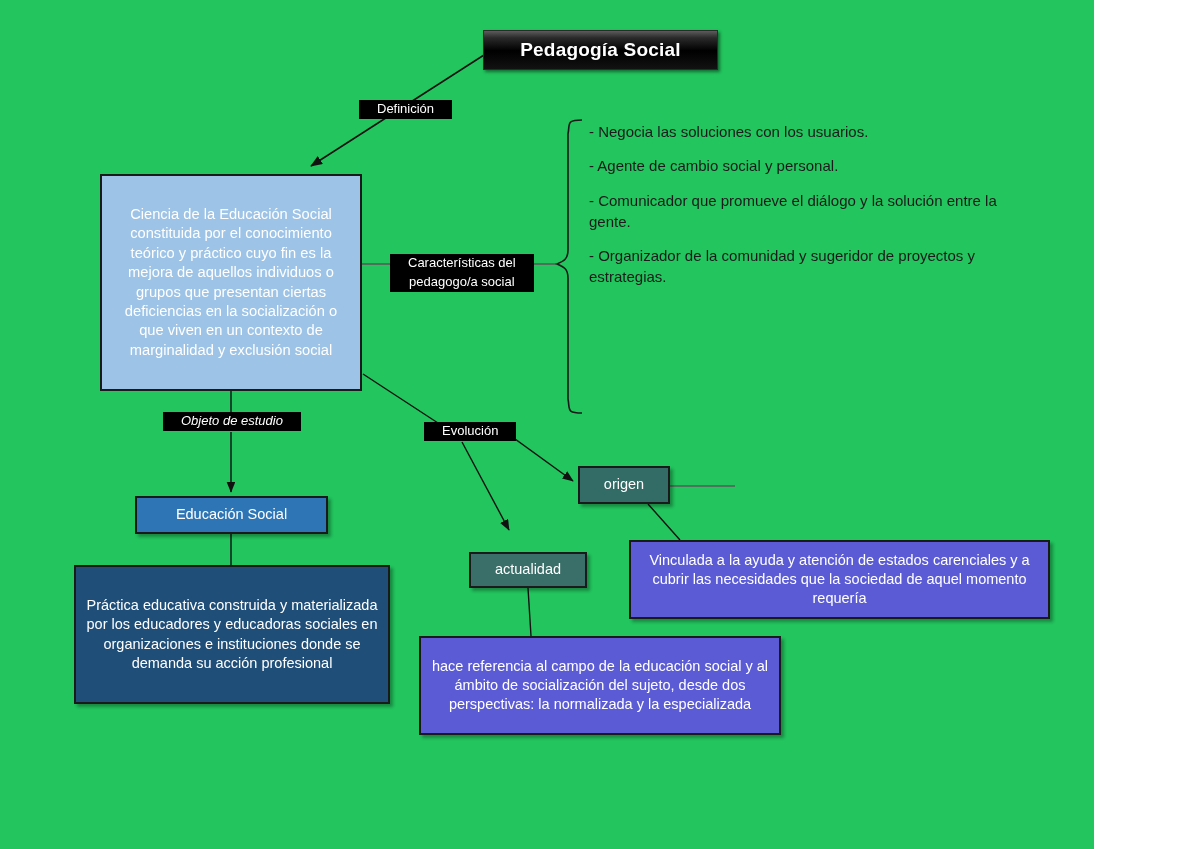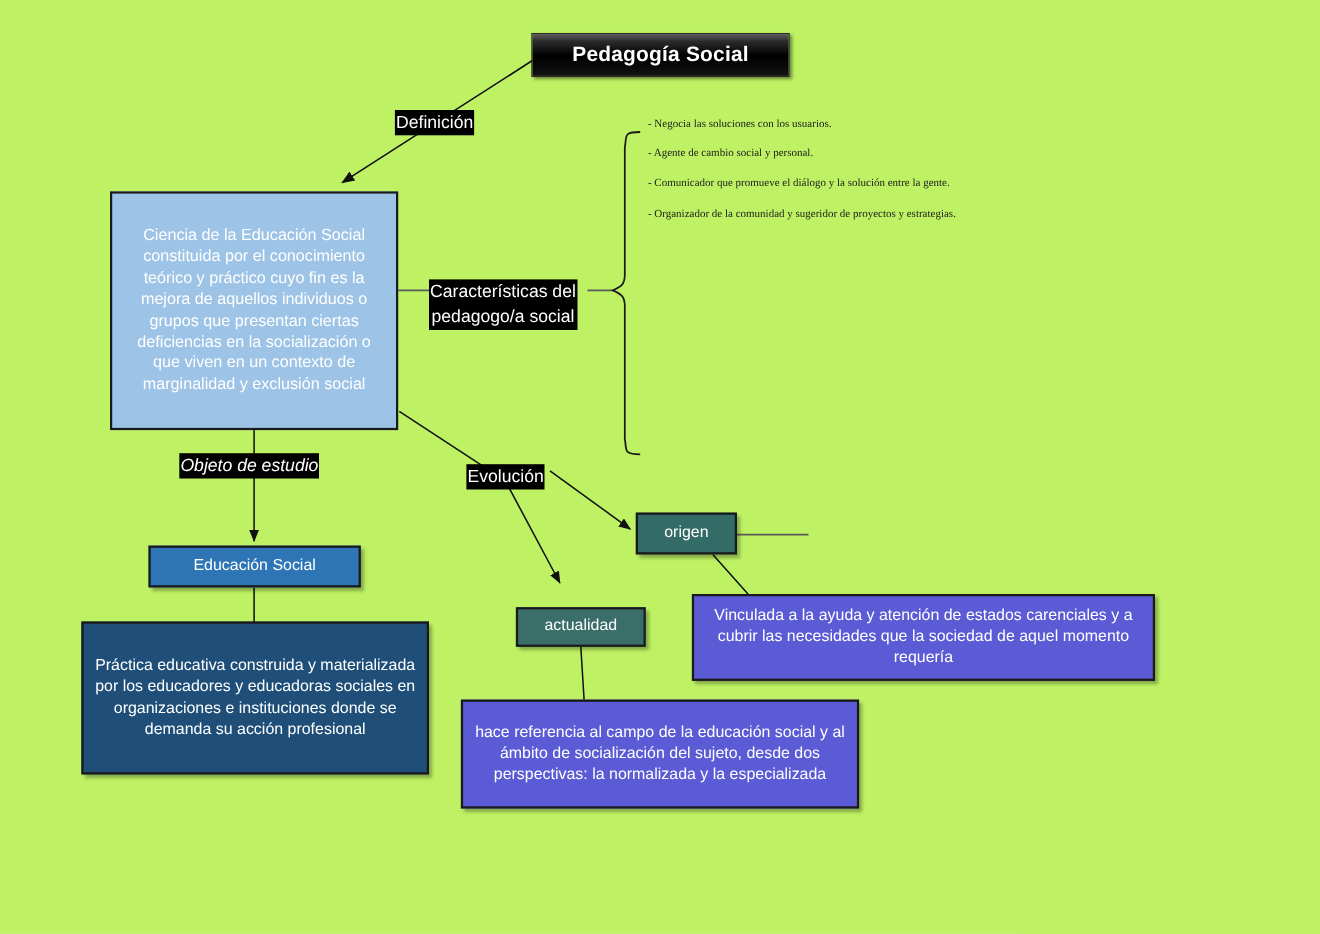--- a/index.html
+++ b/index.html
@@ -5,23 +5,23 @@
   html, body {
     margin: 0;
     padding: 0;
     background: #ffffff;
   }
   body {
     font-family: "Liberation Sans", sans-serif;
   }
   #canvas {
     position: relative;
-    width: 1200px;
+    width: 1094px;
     height: 849px;
-    background: #bef264;
+    background: #22c55e;
     overflow: hidden;
   }
   #edges {
     position: absolute;
     left: 0;
     top: 0;
     width: 1200px;
     height: 849px;
     pointer-events: none;
   }
@@ -49,23 +49,23 @@
     font-weight: bold;
     font-size: 19px;
     letter-spacing: 0.2px;
   }
 
   
   .label-black {
     position: absolute;
     background: #000000;
     color: #ffffff;
-    font-size: 16px;
+    font-size: 13px;
     line-height: 1.45;
-    padding: 0 1px;
+    padding: 0 18px;
     white-space: nowrap;
     text-align: center;
   }
 
   
   .box {
     border: 2px solid #1a1a1a;
     padding: 4px 10px;
     font-size: 14.5px;
   }
@@ -127,26 +127,25 @@
     top: 636px;
     width: 362px;
     height: 99px;
     background: #5b5bd6;
   }
 
   
   #features-list {
     position: absolute;
     left: 589px;
-    top: 106px;
+    top: 121px;
     width: 420px;
     color: #1b1b1b;
-    font-size: 10px;
+    font-size: 15px;
     line-height: 1.42;
-    font-family: Liberation Serif, serif;
   }
   #features-list .feature-item {
     margin-bottom: 13px;
   }
   #features-list .feature-item:last-child {
     margin-bottom: 16px;
   }
 </style>
 </head>
 <body>

